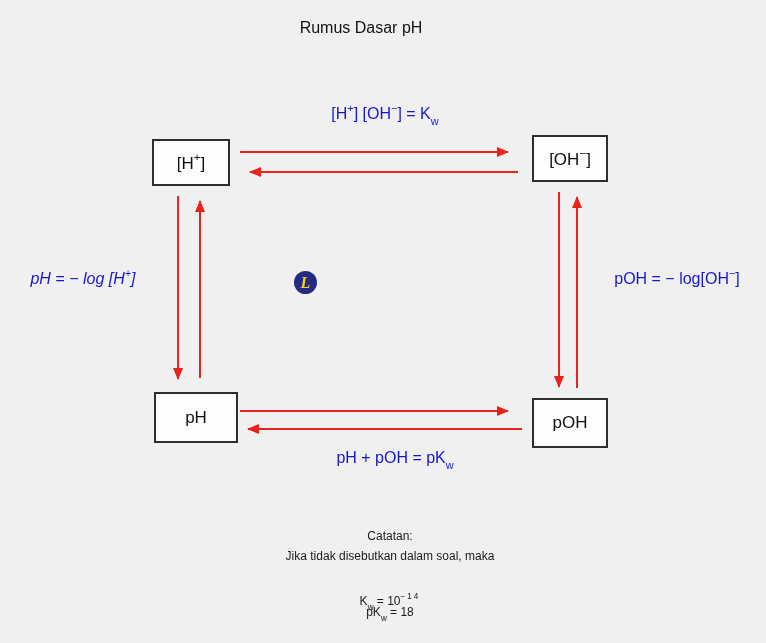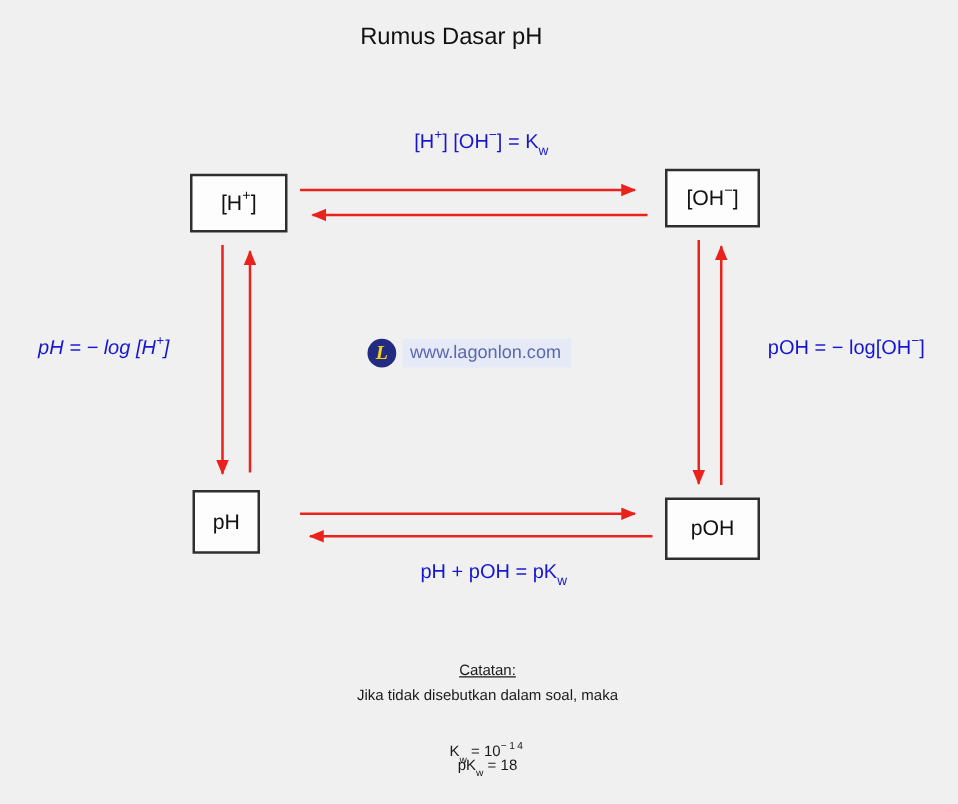--- a/index.html
+++ b/index.html
@@ -11,42 +11,42 @@
     height: 643px;
     background: var(--background, #f0f0f0);
     font-family: "Liberation Sans", sans-serif;
     overflow: hidden;
   }
 
   .title {
     position: absolute;
     top: 19px; left: 0; width: 722px;
     text-align: center;
-    font-size: 19px;
+    font-size: 16px;
     color: #111;
   }
 
   .arrows { position: absolute; left: 0; top: 0; }
   .arrow { stroke: var(--arrow-red, #e9221c); stroke-width: 2; fill: none; }
   .ah-fill { fill: var(--arrow-red, #e9221c); }
 
   .box {
     position: absolute;
     box-sizing: border-box;
     border: 2px solid #2e2e2e;
     background: #fdfdfd;
     display: flex;
     align-items: center;
     justify-content: center;
     font-size: 17px;
     color: #111;
   }
   .box-hplus  { left: 152px; top: 139px; width: 78px; height: 47px; }
   .box-ohmin  { left: 532px; top: 135px; width: 76px; height: 47px; }
-  .box-ph     { left: 154px; top: 392px; width: 54px; height: 51px; text-align: center; }
+  .box-ph     { left: 154px; top: 392px; width: 84px; height: 51px; text-align: center; }
   .box-poh    { left: 532px; top: 398px; width: 76px; height: 50px; }
 
   .formula {
     position: absolute;
     color: var(--formula-blue, #1616d0);
     font-size: 16px;
     text-align: center;
     white-space: nowrap;
   }
   .f-top    { left: 240px; top: 103px; width: 290px; }
@@ -82,21 +82,21 @@
   }
 
   .note {
     position: absolute;
     left: 190px; width: 400px;
     text-align: center;
     color: #1a1a1a;
     font-size: 12px;
     white-space: nowrap;
   }
-  .n-heading { top: 529px; text-decoration: underline; }
+  .n-heading { top: 529px; }
   .n-line1   { top: 549px; }
   .n-kw      { top: 577px; margin-top: 16px; }
   .n-pkw     { top: 605px; }
   .sp { letter-spacing: 2px; }
 </style>
 </head>
 <body>
 
 <div class="stage">
 
@@ -133,21 +133,20 @@
   <div class="formula f-left">
     <span>pH = − log [H</span><sup>+</sup><span>]</span>
   </div>
 
   <div class="formula f-right">
     <span>pOH = − log[OH</span><sup>−</sup><span>]</span>
   </div>
 
   <div class="watermark">
     <div class="logo">L</div>
-    <div class="wm-text">www.lagonlon.com</div>
   </div>
 
   <div class="box box-ph">
     <span>pH</span>
   </div>
 
   <div class="box box-poh">
     <span>pOH</span>
   </div>
 

